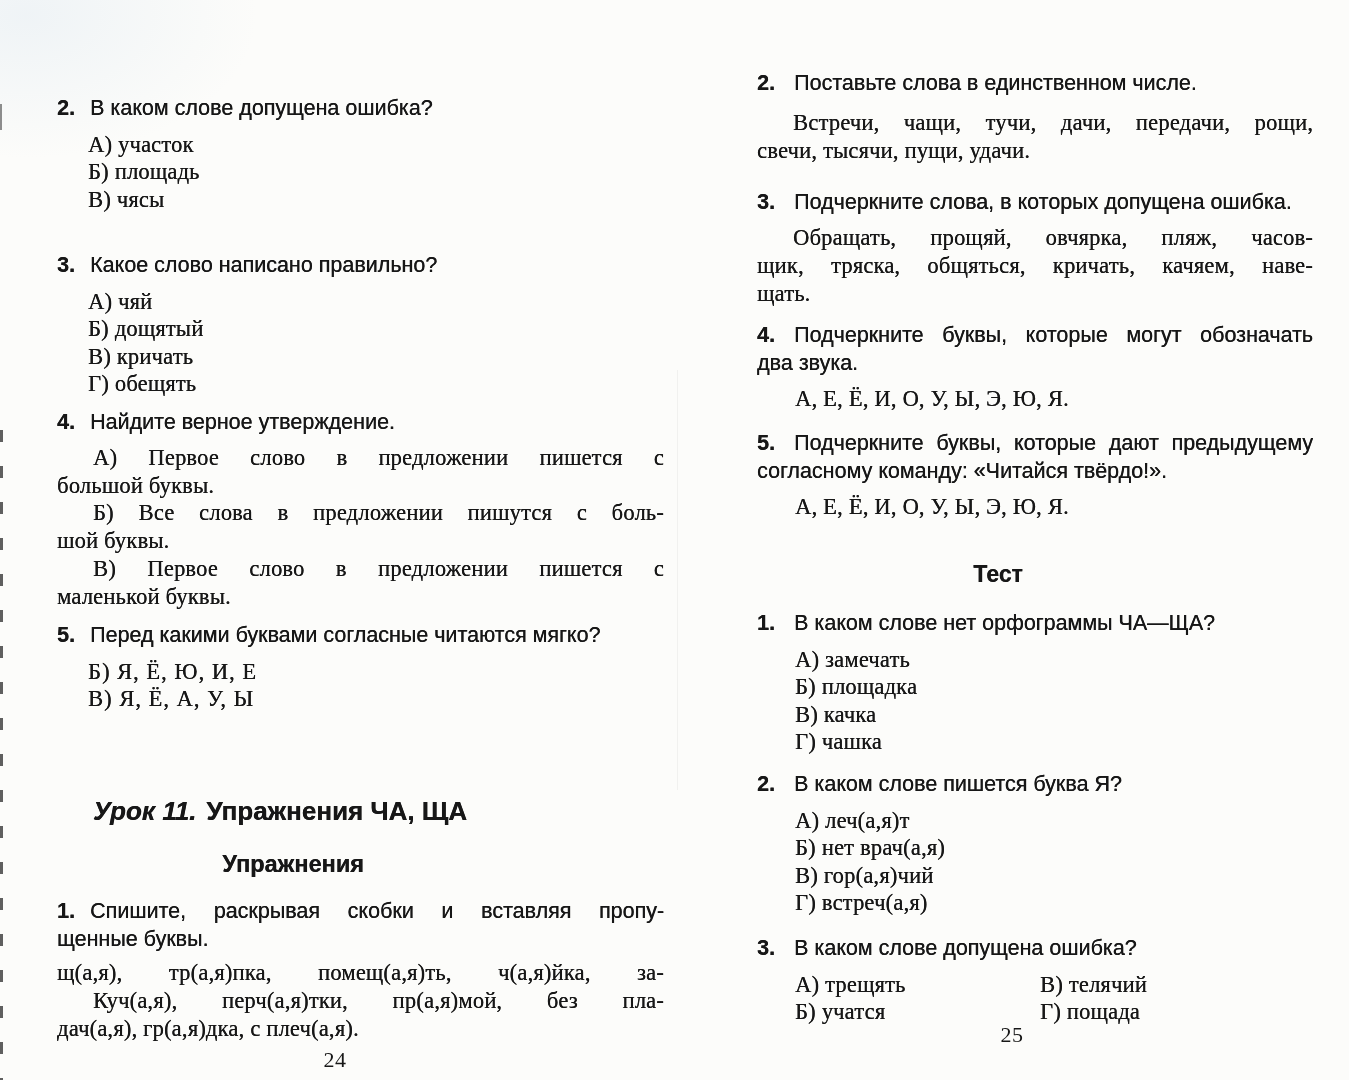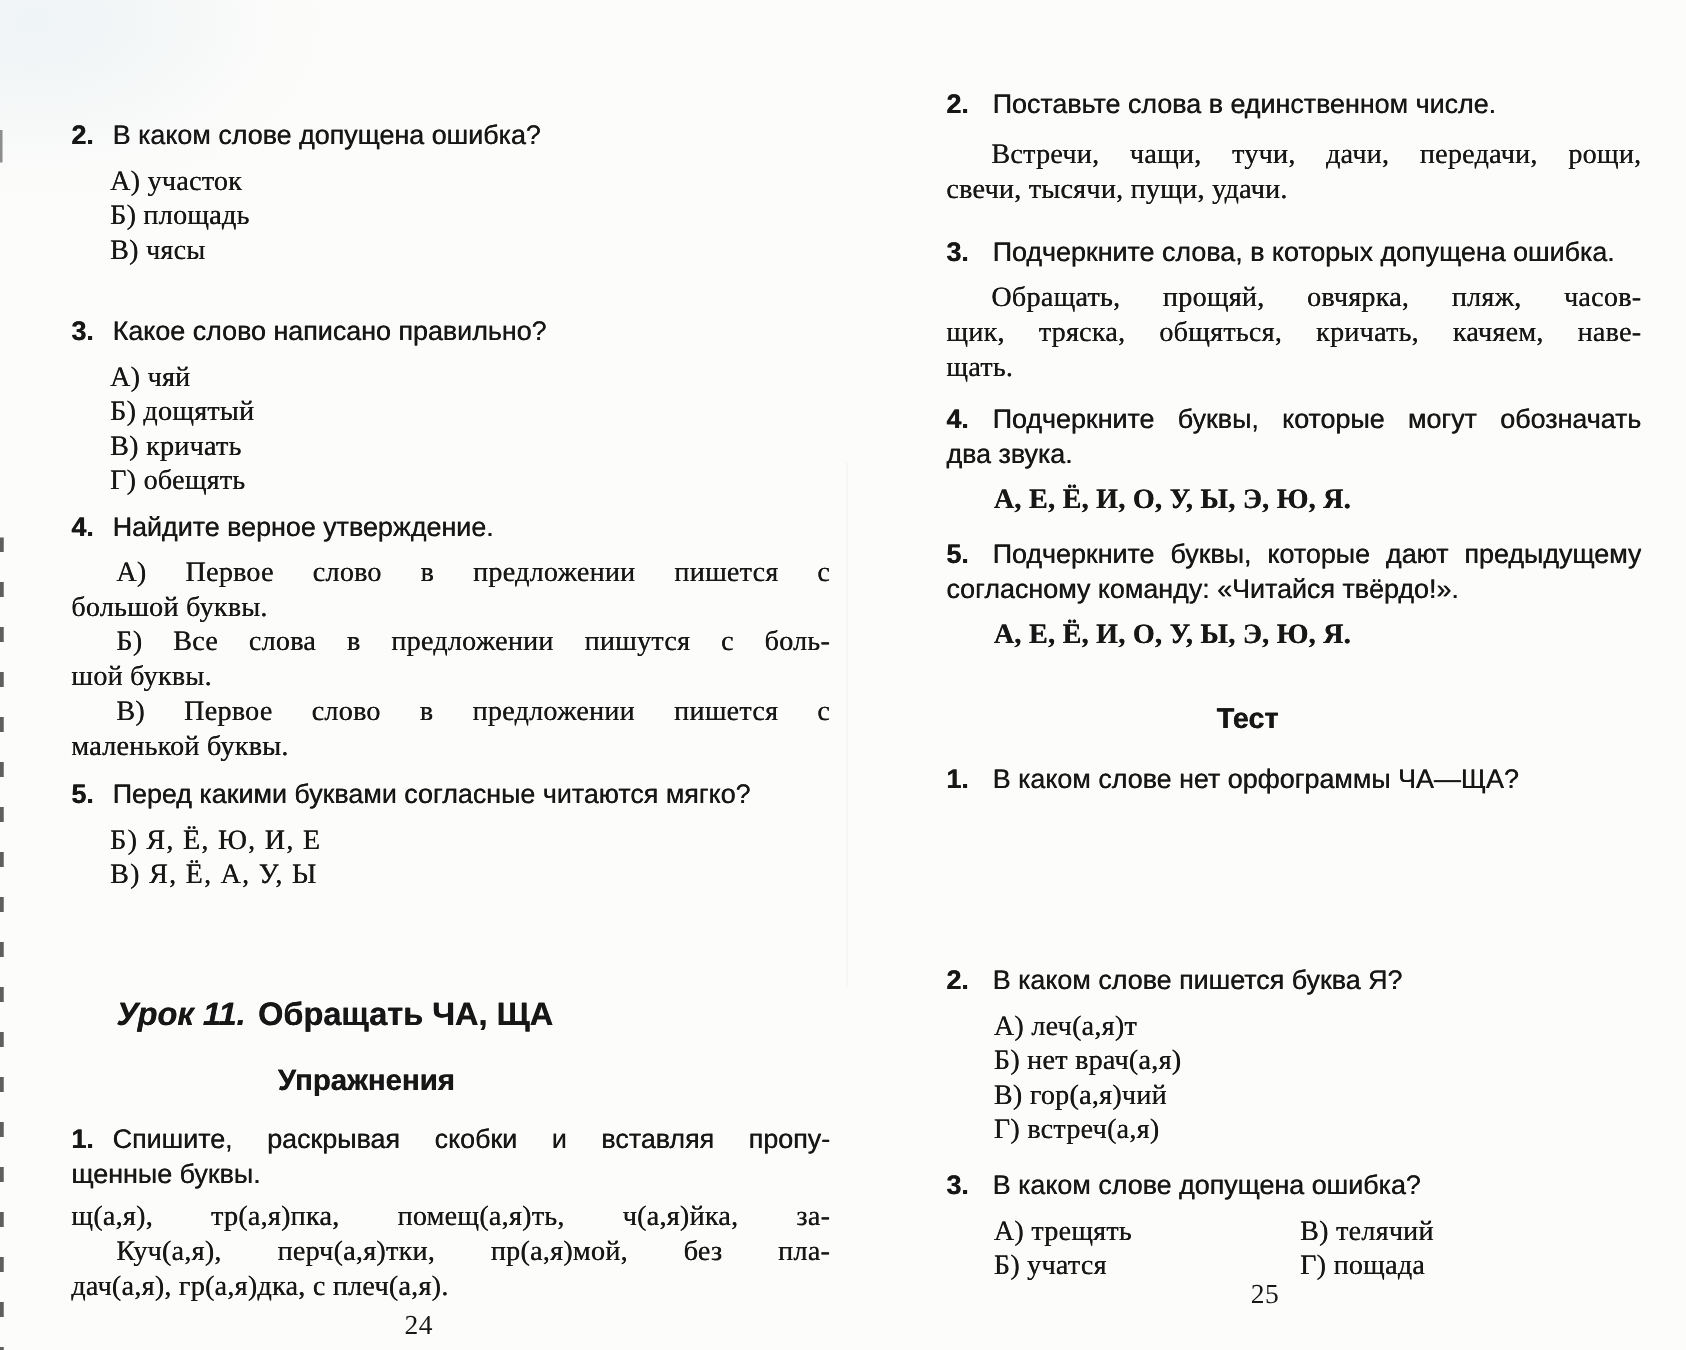--- a/index.html
+++ b/index.html
@@ -44,21 +44,21 @@
   .mt8{margin-top:8px;}
 
   .lesson{font-family:"Liberation Sans", sans-serif;font-size:26px;font-weight:700;
     line-height:34px;margin-left:36px;text-shadow:.3px 0 0 currentColor;}
   .lesson .it{font-style:italic;margin-right:10px;}
   .h-center{font-family:"Liberation Sans", sans-serif;font-weight:700;text-align:center;
     text-shadow:.3px 0 0 currentColor;}
   .sub-ex{width:472px;font-size:23.5px;}
   .sub-test{width:482px;font-size:23px;}
 
-  .letters{margin-left:38px;font-weight:bold;}
+  .letters{margin-left:38px;}
 
   .t3row{position:relative;height:27.4px;}
   .t3row .c1{margin-left:38px;}
   .t3row .c2{position:absolute;left:283px;top:0;}
 
   .pagenum{font-size:22px;text-align:center;letter-spacing:.5px;}
   .pn-left{width:556px;}
   .pn-right{width:510px;}
 </style>
 </head>
@@ -104,21 +104,21 @@
 
   <div class="blk sans" style="top:584px">
     <span class="qnum">5.</span><span>Перед какими буквами согласные читаются мягко?</span>
     <div class="opts serif" style="letter-spacing:1px">
       <div>Б) Я, Ё, Ю, И, Е</div>
       <div>В) Я, Ё, А, У, Ы</div>
     </div>
   </div>
 
   <div class="blk lesson" style="top:757px">
-    <span class="it">Урок 11.</span><span>Обращать ЧА, ЩА</span>
+    <span class="it">Урок 11.</span><span>Упражнения ЧА, ЩА</span>
   </div>
 
   <div class="blk h-center sub-ex" style="top:814px">Упражнения</div>
 
   <div class="blk sans" style="top:860px">
     <div class="jl sans">
       <span class="qnum">1.</span><span>Спишите, раскрывая скобки и вставляя пропу-</span>
     </div>
     <div>щенные буквы.</div>
     <div class="serif mt6">
@@ -163,20 +163,26 @@
       <span class="qnum">5.</span><span>Подчеркните буквы, которые дают предыдущему</span>
     </div>
     <div>согласному команду: «Читайся твёрдо!».</div>
     <div class="serif letters mt8">А, Е, Ё, И, О, У, Ы, Э, Ю, Я.</div>
   </div>
 
   <div class="blk h-center sub-test" style="top:549px">Тест</div>
 
   <div class="blk sans" style="top:597px">
     <span class="qnum">1.</span><span>В каком слове нет орфограммы ЧА—ЩА?</span>
+    <div class="opts serif">
+      <div>А) замечать</div>
+      <div>Б) площадка</div>
+      <div>В) качка</div>
+      <div>Г) чашка</div>
+    </div>
   </div>
 
   <div class="blk sans" style="top:758px">
     <span class="qnum">2.</span><span>В каком слове пишется буква Я?</span>
     <div class="opts serif">
       <div>А) леч(а,я)т</div>
       <div>Б) нет врач(а,я)</div>
       <div>В) гор(а,я)чий</div>
       <div>Г) встреч(а,я)</div>
     </div>

